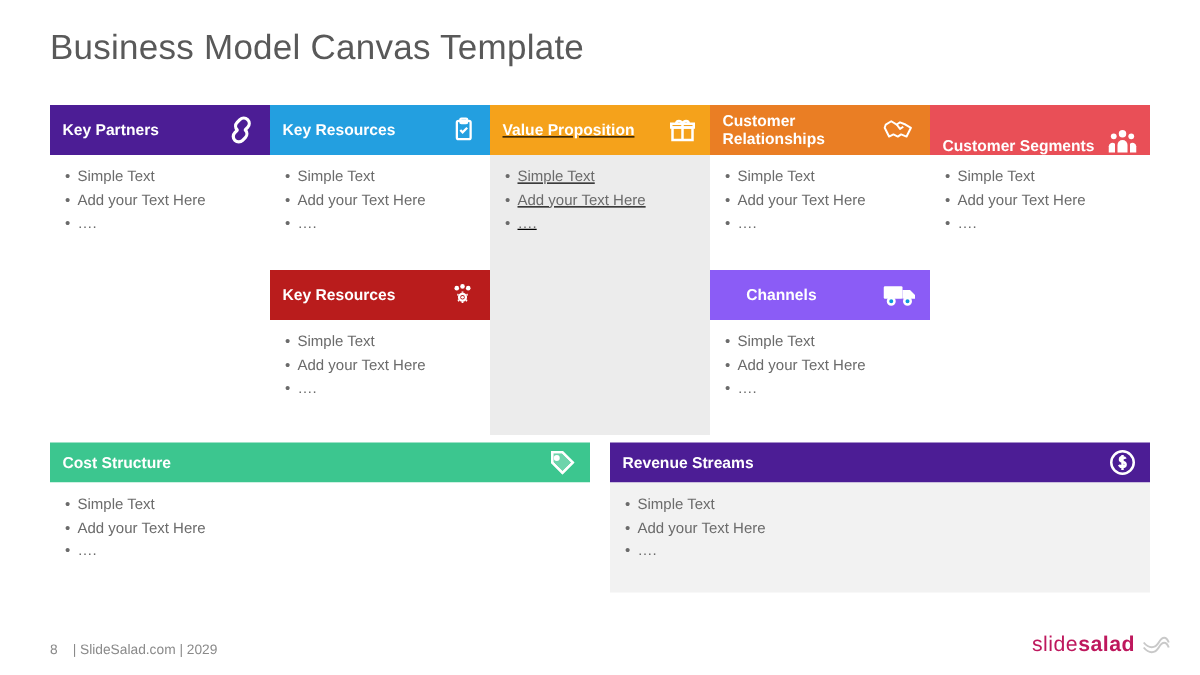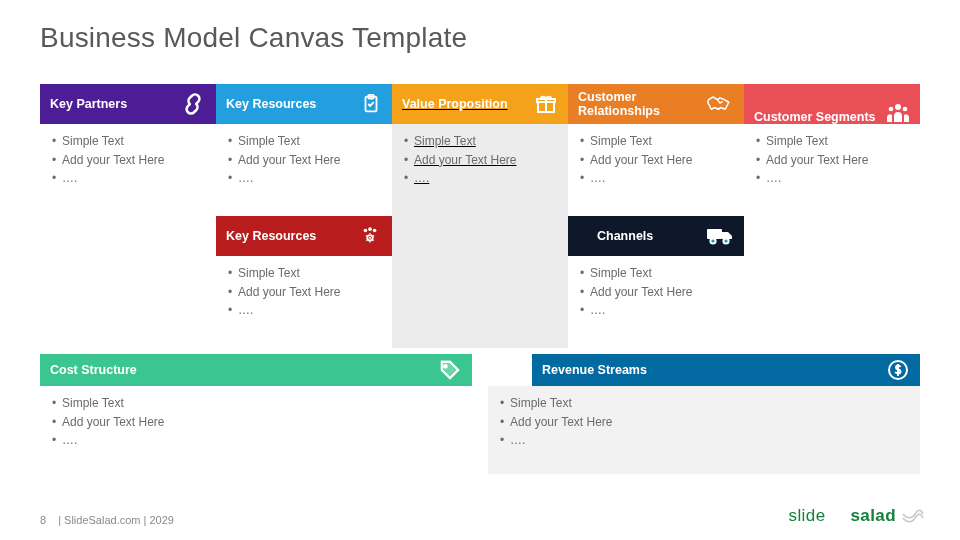--- a/index.html
+++ b/index.html
@@ -29,28 +29,28 @@
   .row-bot .body { flex:1; }
   .icon { flex:0 0 auto; margin-left:6px; }
   .icon svg { display:block; }
   
   .c-teal   { background:#4c1d95; }
   .c-blue1  { background:#239fe0; }
   .c-orange { background:#f5a21b; }
   .c-dkorg  { background:#ea7e24; }
   .c-red    { background:#e94f57;align-items:flex-end; }
   .c-teal2  { background:#b91c1c; }
-  .c-blue2  { background:#0f172a;padding-left:29px; }
+  .c-blue2  { background:#8b5cf6;padding-left:29px; }
   .c-green  { background:#3cc68f; }
-  .c-yellow { background:#0369a1;margin-left:44px; }
+  .c-yellow { background:#4c1d95; }
   .footer { position:absolute; left:40px; bottom:14px; font-size:11px; color:#8a8a8a; display:flex; align-items:center; gap:12px; }
   .pnum { color:#8a8a8a; }
-  .brand { position:absolute; right:36px; bottom:14px; display:flex; align-items:center; color:#15803d; font-size:17px; letter-spacing:0.4px; }
+  .brand { position:absolute; right:24px; bottom:14px; display:flex; align-items:center; color:#be185d; font-size:17px; letter-spacing:0.4px; }
   .brand .b1 { font-weight:300; }
-  .brand .b2 { font-weight:700;margin-left:25px; }
+  .brand .b2 { font-weight:700; }
   .brand-swirl { width:22px; height:16px; margin-left:6px; }
 </style>
 </head>
 <body>
 
 <div class="slide">
   <div class="title">Business Model Canvas Template</div>
 
   <div class="canvas">
 

